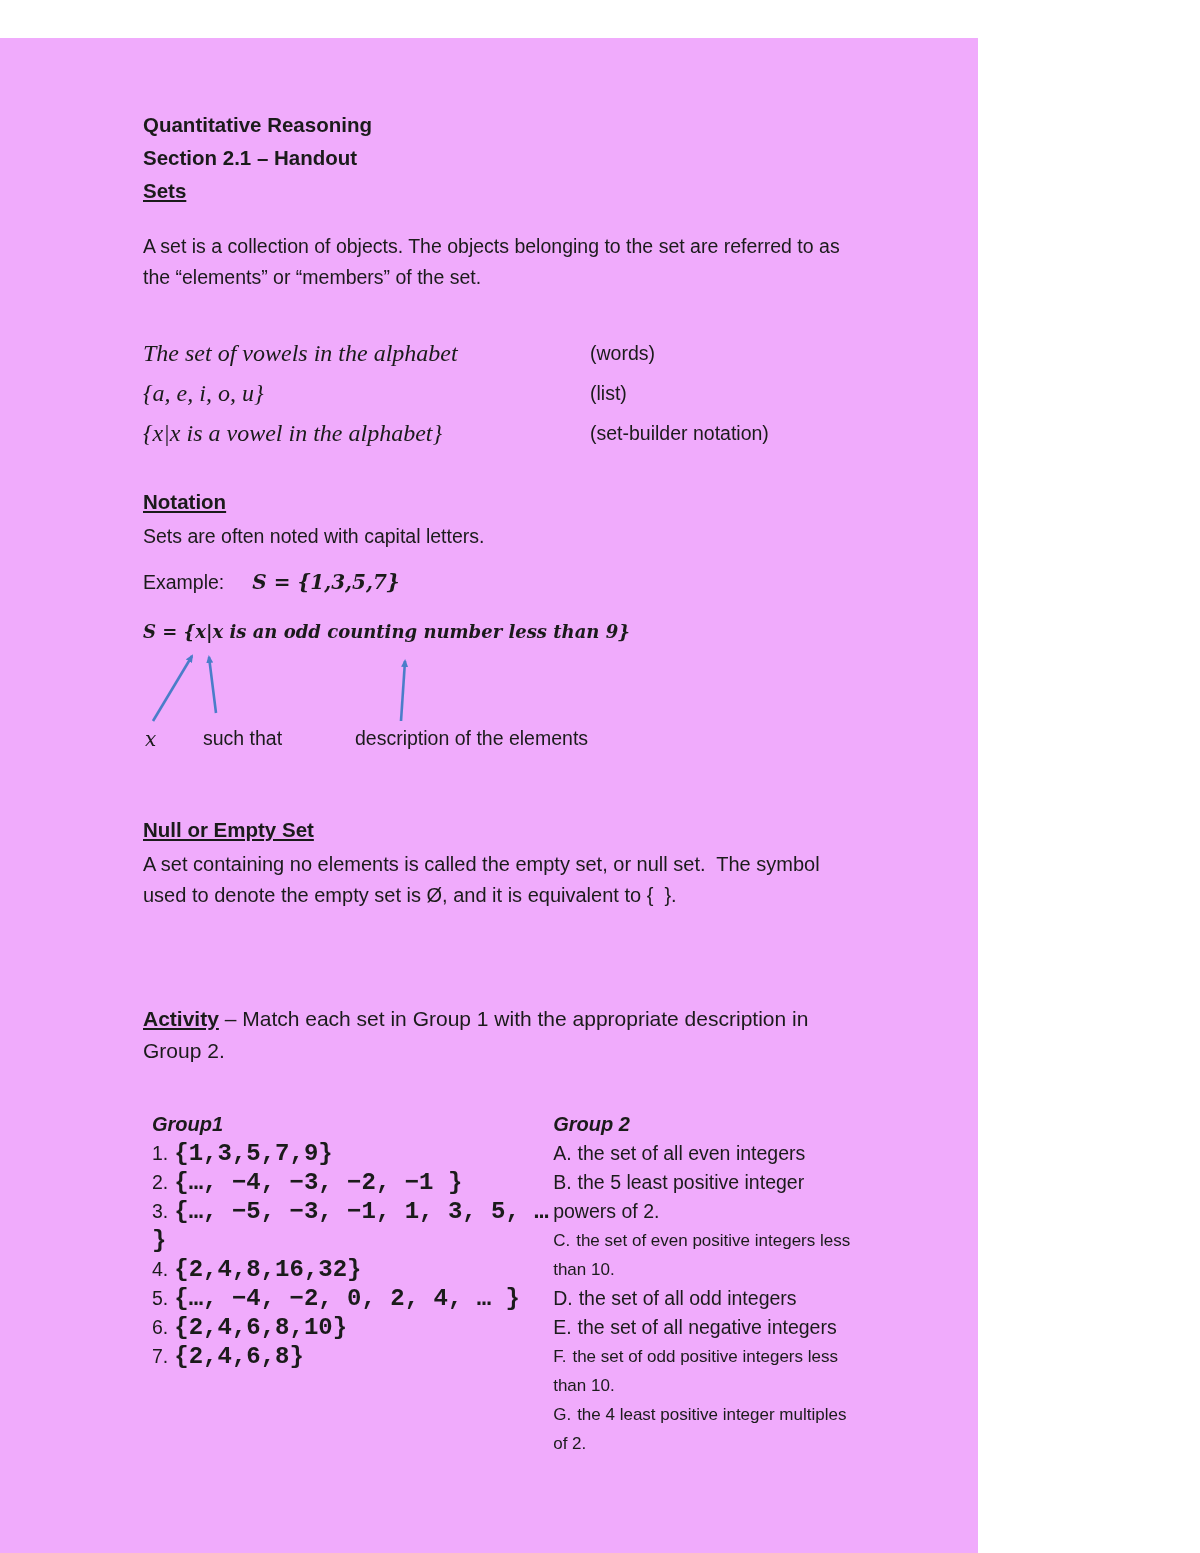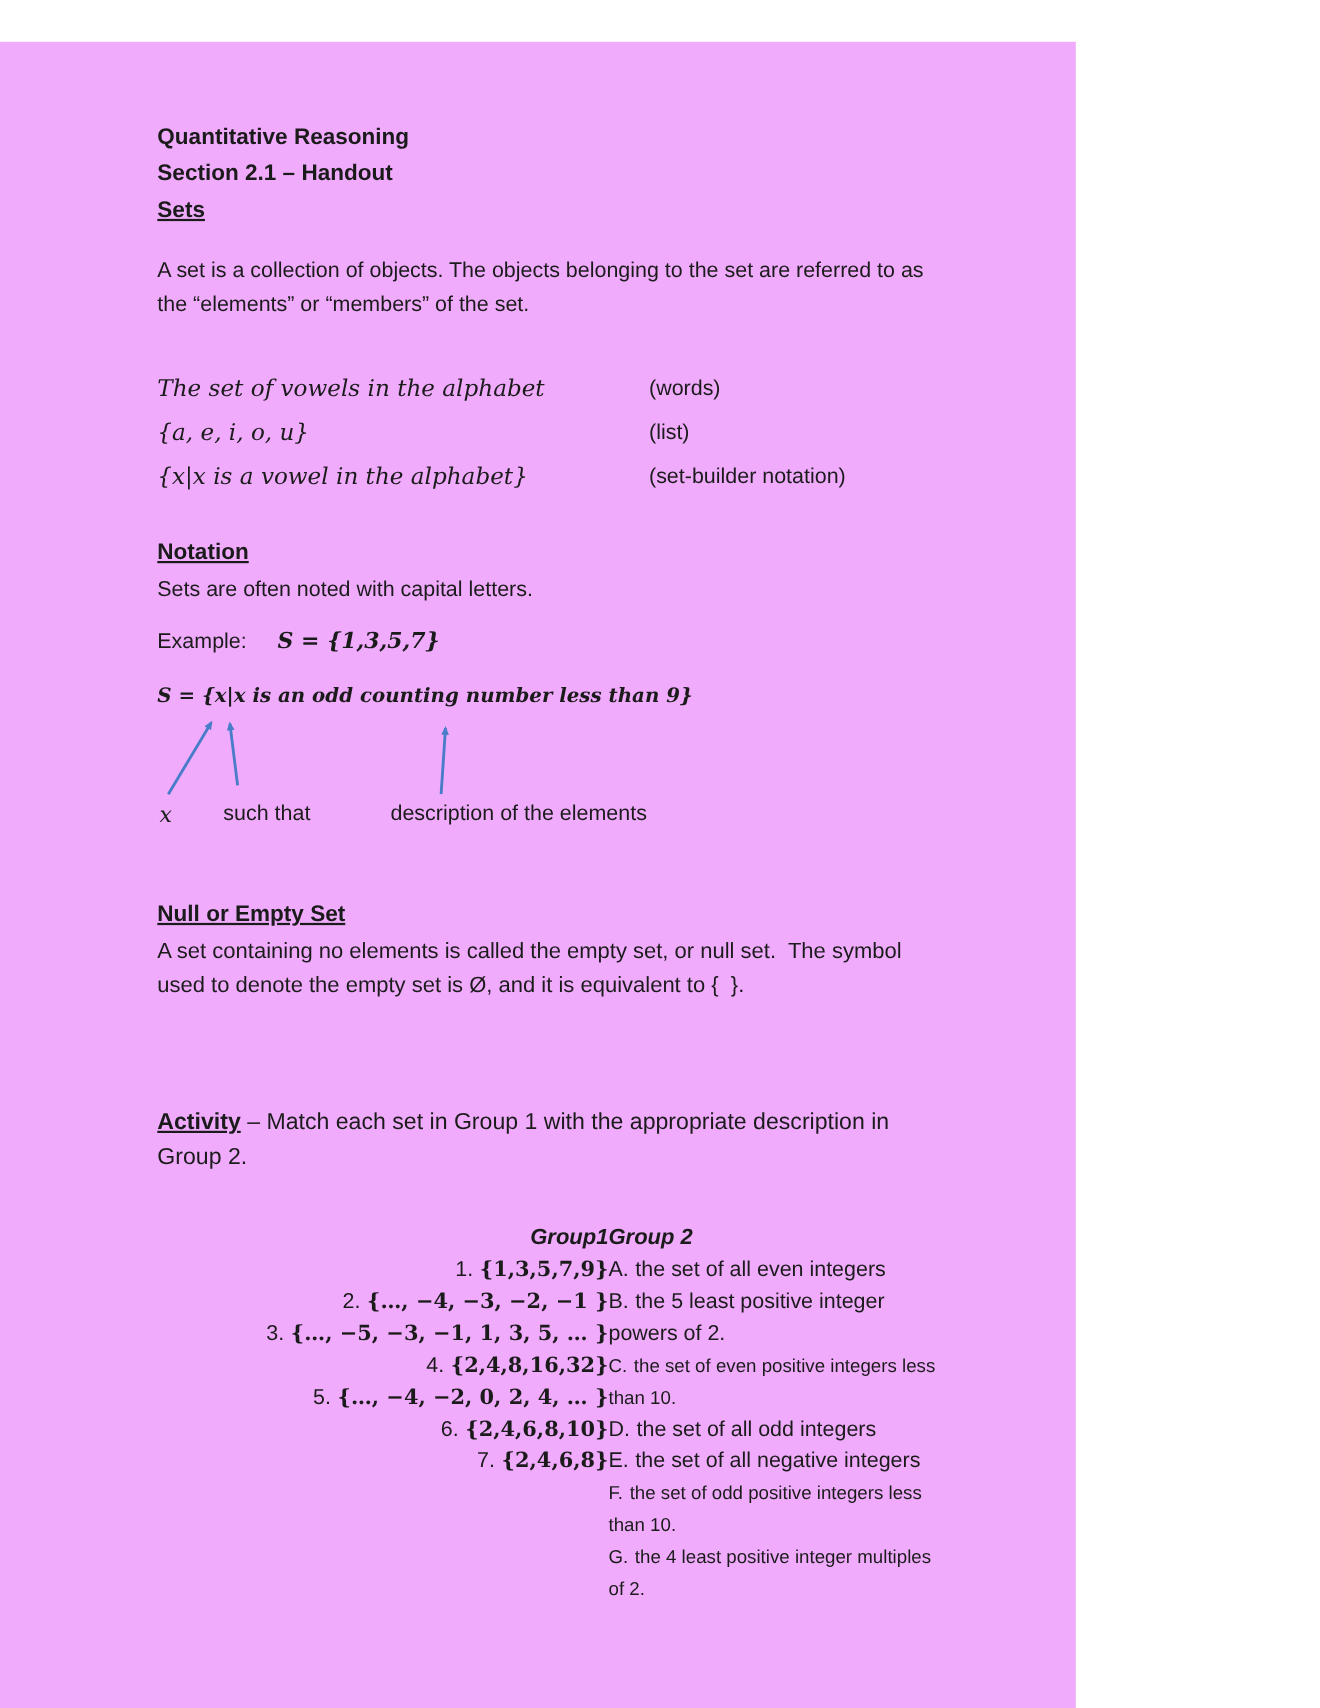--- a/index.html
+++ b/index.html
@@ -21,21 +21,21 @@
   .p1 { margin-top: 24px; max-width: 905px; }
   .p2 { margin-top: 33px; }
 
   
   .math { font-family: "DejaVu Serif", serif; font-style: italic; }
   .math-bold { font-family: "DejaVu Serif", serif; font-weight: 700; font-style: normal; }
 
   
   .examples { margin-top: 40px; }
   .ex-row { display: flex; line-height: 40px; }
-  .ex-math { width: 447px; font-size: 21px; }
+  .ex-math { width: 447px; font-size: 24px; font-family: Liberation Serif, serif; }
   .ex-label { font-size: 19.5px; }
 
   
   .section-h { font-size: 20.5px; font-weight: 700; text-decoration: underline; line-height: 30px; }
   .notation-h { margin-top: 34px; }
   .note-p { font-size: 19.5px; line-height: 30px; margin: 4px 0 0; }
   .example-line { margin-top: 16px; font-size: 19.5px; line-height: 30px; }
   .example-math { font-size: 20px; font-weight: 700; margin-left: 28px; }
 
   
@@ -49,26 +49,26 @@
   
   .null-h { margin-top: 56px; }
   .null-body { font-size: 20px; line-height: 31px; margin: 4px 0 0; max-width: 930px; white-space: pre-wrap; }
 
   
   .activity-line { margin-top: 92px; font-size: 21px; line-height: 32px; }
   .activity-title { font-weight: 700; text-decoration: underline; }
 
   
   .groups { display: flex; margin-top: 42px; padding-left: 9px; }
-  .group-1 { width: 478px; text-align: right; }
+  .group-1 { width: 478px; }
   .g-title { font-size: 20px; font-weight: 700; font-style: italic; line-height: 30px; }
   .g-item { font-size: 19.5px; line-height: 29px; }
   .g-item.small { font-size: 17px; }
   .g-num { }
-  .group-1 .g-set { margin-left: 6px; font-size: 19px; }
+  .group-1 .g-set { margin-left: 6px; font-size: 24px; font-family: Liberation Mono, monospace; }
   .group-2 .g-text { margin-left: 6px; }
 </style>
 </head>
 <body>
 
 <div class="page">
   <div class="content">
 
     <div>
       <div class="t-line">Quantitative Reasoning</div>

